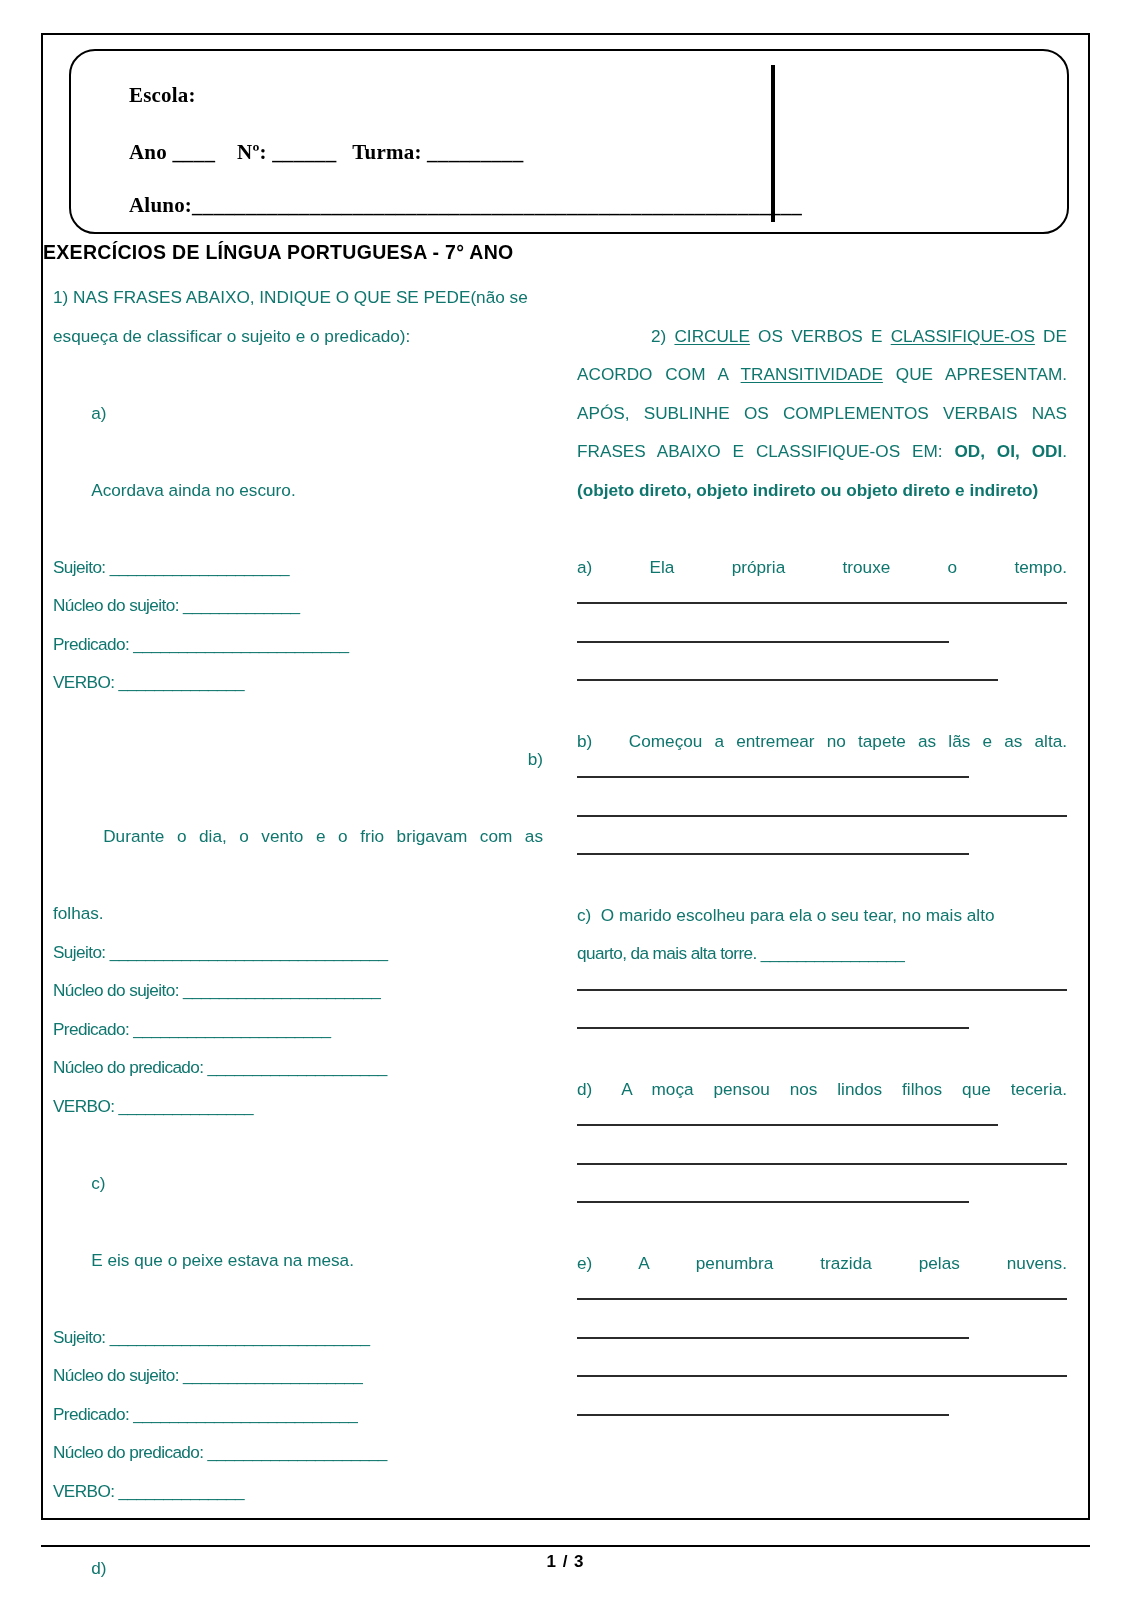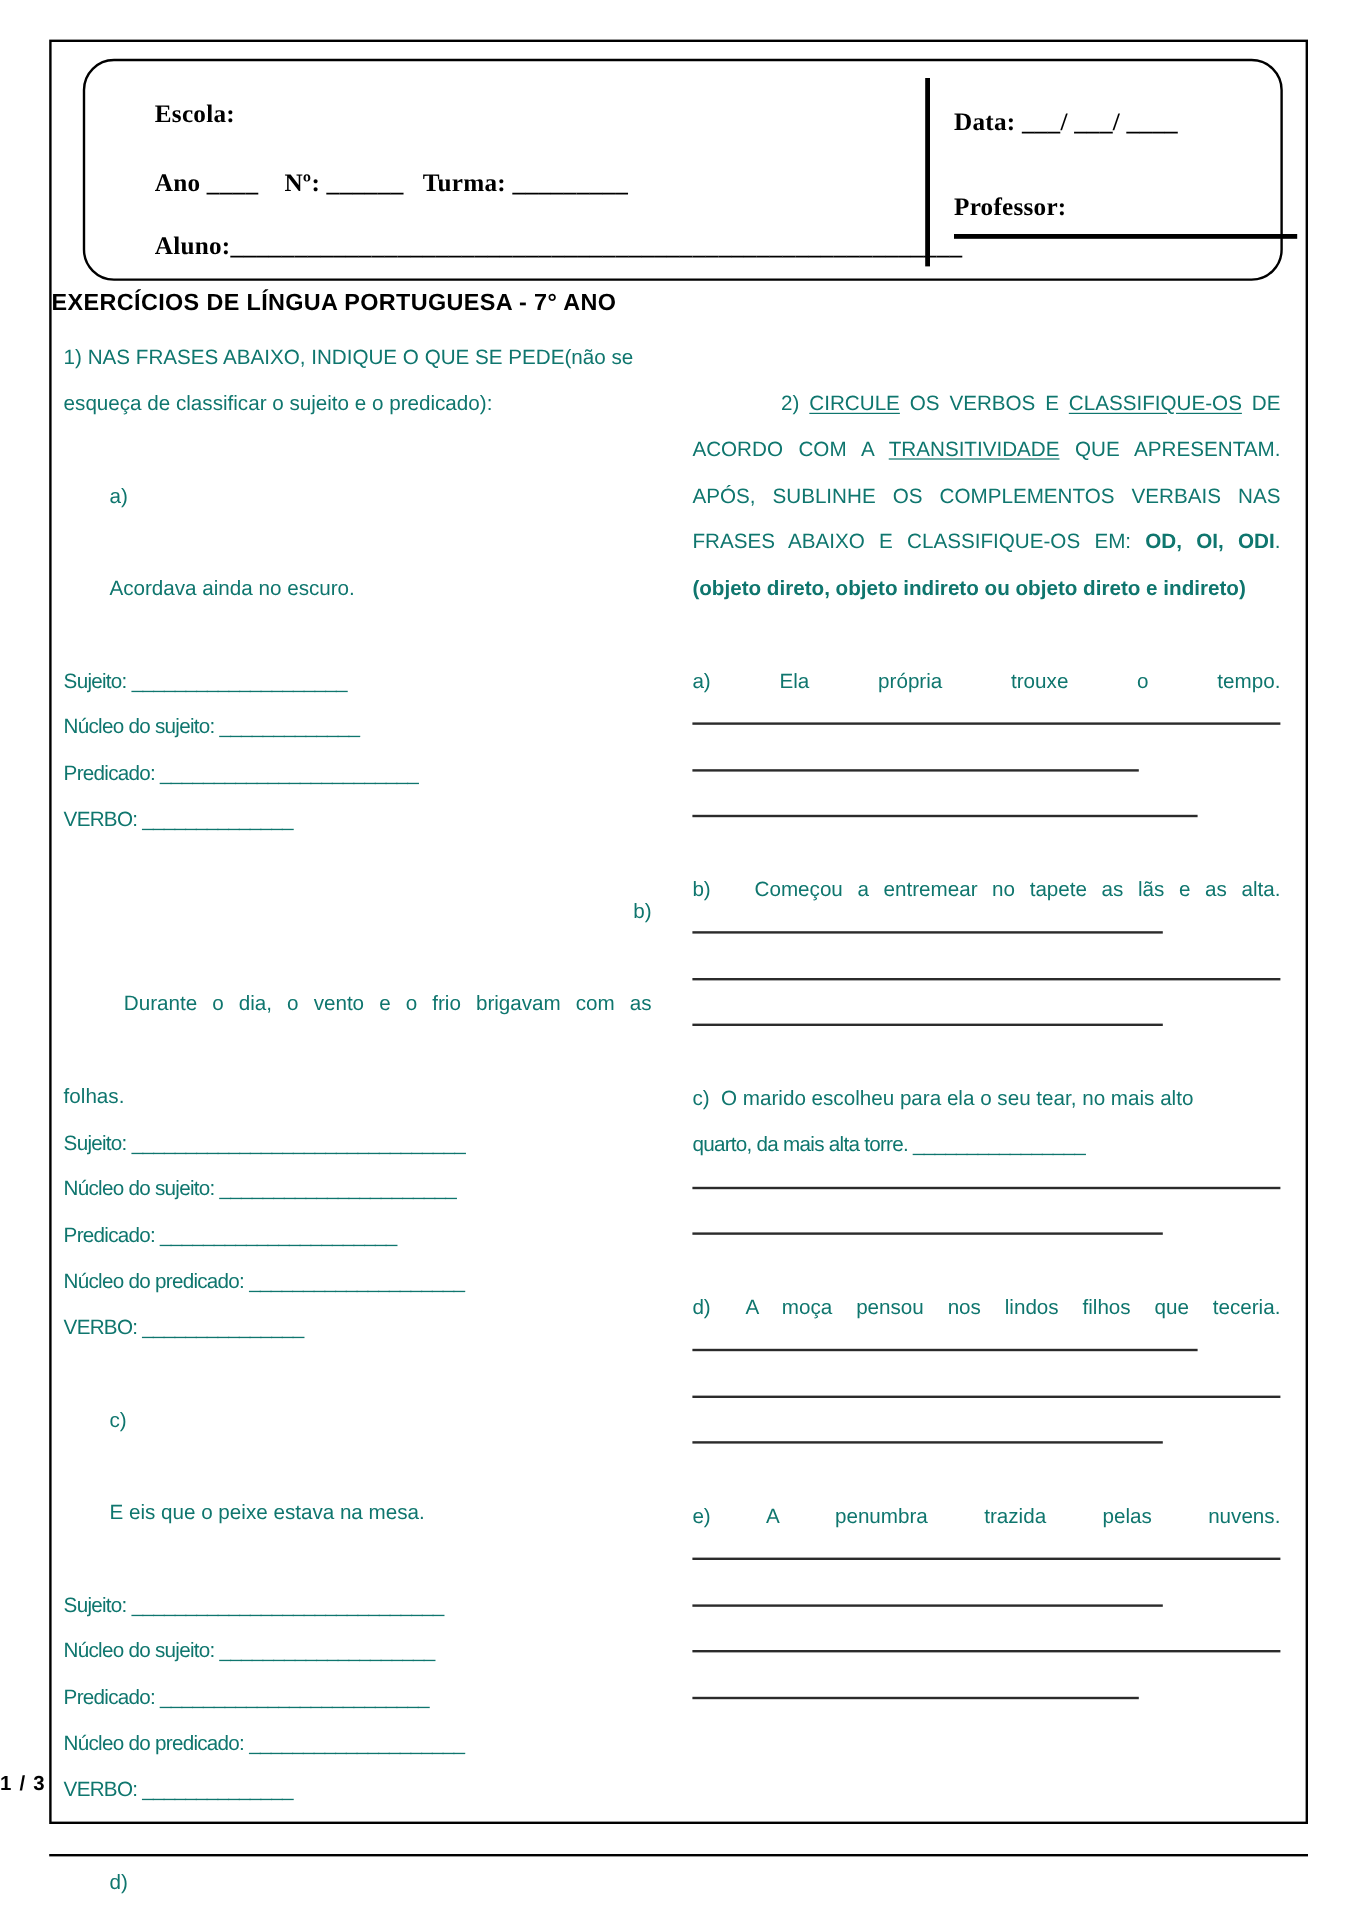--- a/index.html
+++ b/index.html
@@ -125,21 +125,22 @@
 
   
   .footer-rule {
     position: absolute;
     left: 41px; top: 1545px;
     width: 1049px; height: 2px;
     background: #000;
   }
   .footer-text {
     position: absolute;
-    left: 0; right: 0; top: 1477px;
+    left: 0; right: 0; top: 1552px;
+    text-align: center;
     font-size: 17px;
     font-weight: bold;
     font-family: "Liberation Sans", sans-serif;
     letter-spacing: 1px;
   }
 </style>
 </head>
 <body>
 
 <div class="page">
@@ -153,25 +154,20 @@
         <span>&nbsp;&nbsp;</span>
         <span>Nº: ______</span>
         <span>&nbsp;</span>
         <span>Turma: _________</span>
       </div>
       <div class="hdr-line hdr-row-aluno">Aluno:_________________________________________________________</div>
     </div>
 
     <div class="hdr-divider"></div>
 
-    <div class="hdr-right">
-      <div class="hdr-line hdr-row-data">Data:   ___/ ___/ ____</div>
-      <div class="hdr-line hdr-row-prof">Professor:</div>
-      <div class="prof-rule"></div>
-    </div>
   </div>
 
   <div class="doc-title">EXERCÍCIOS DE LÍNGUA PORTUGUESA - 7° ANO</div>
 
   <div class="columns">
 
     <div class="col">
 
       <div class="ln">1) NAS FRASES ABAIXO, INDIQUE O QUE SE PEDE(não se</div>
       <div class="ln">esqueça de classificar o sujeito e o predicado):</div>

